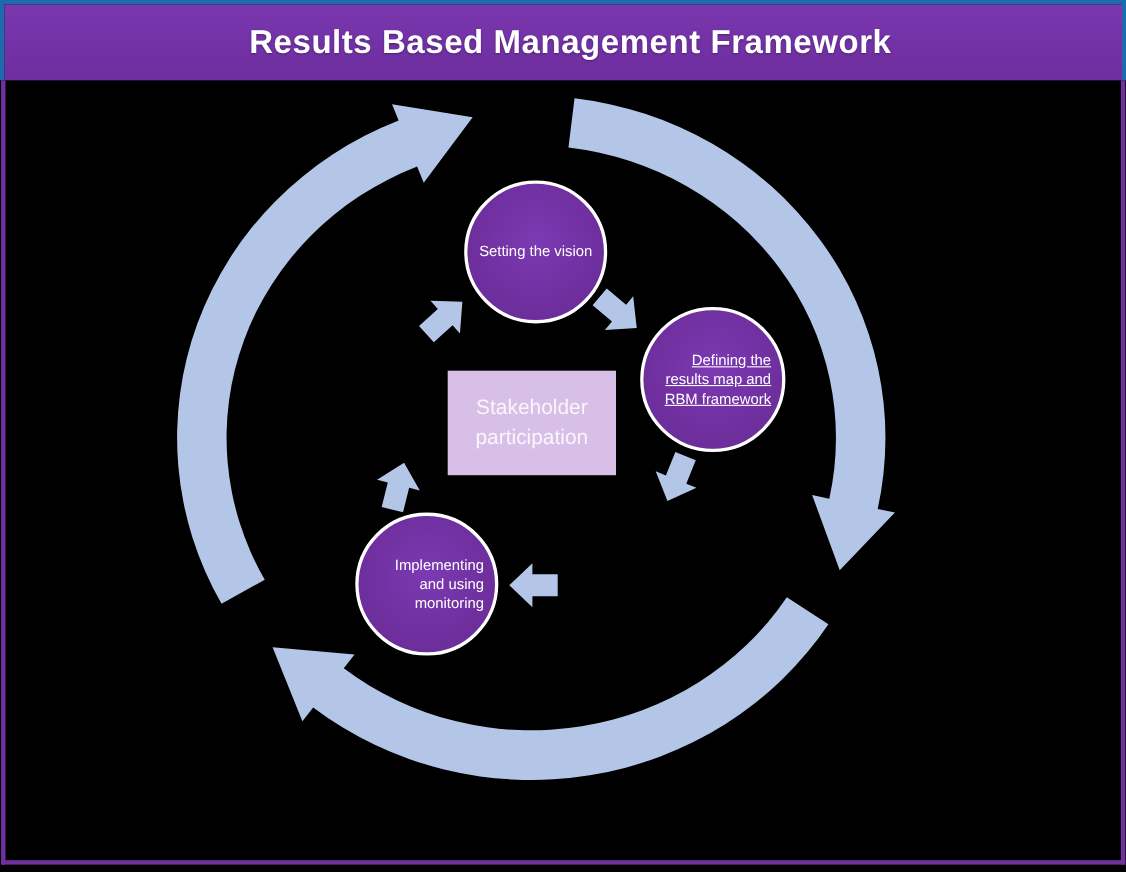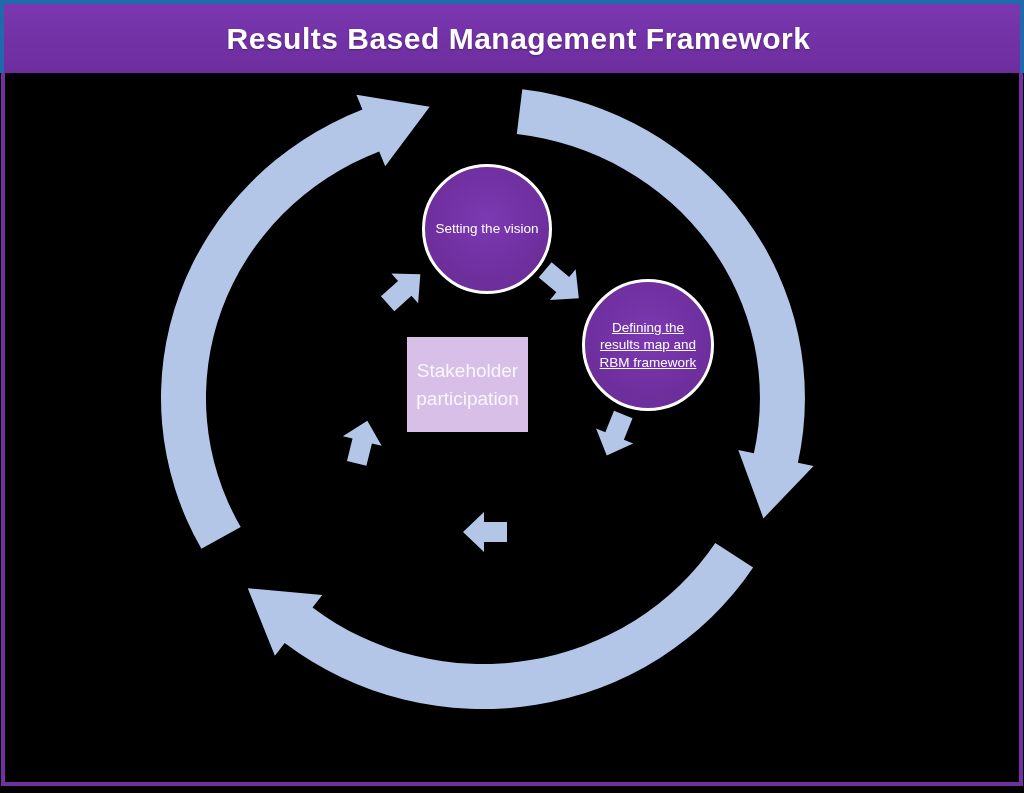--- a/index.html
+++ b/index.html
@@ -32,31 +32,31 @@
   }
   
   .svg-layer{position:absolute;left:0;top:0;width:1024px;height:793px;}
   
   .node{
     position:absolute;border-radius:50%;
     background:radial-gradient(circle at 50% 42%,#7b3ab2 0%,#7030a0 55%,#672c93 100%);
     border:3px solid #fff;
     box-sizing:border-box;
     display:flex;align-items:center;justify-content:center;
-    text-align:center;color:#fff;
+    text-align:right;color:#fff;
     font-size:13.5px;line-height:1.3;
     padding:10px;
   }
   .node-setting      {left:422px;top:164px;width:130px;height:130px;}
   .node-defining     {left:582px;top:279px;width:132px;height:132px;text-decoration:underline;}
   .node-managing     {left:263px;top:283px;width:128px;height:128px;}
   .node-implementing {left:323px;top:466px;width:130px;height:130px;}
   .node-planning     {left:520px;top:466px;width:130px;height:130px;}
   .center-box{
-    position:absolute;left:407px;top:337px;width:121px;height:95px;
+    position:absolute;left:407px;top:337px;width:153px;height:95px;
     background:#d8bfe8;
     display:flex;align-items:center;justify-content:center;
     text-align:center;color:#faf6fd;
     font-size:19px;line-height:1.45;
     box-sizing:border-box;padding:4px 14px;
   }
 </style>
 </head>
 <body>
 
@@ -91,20 +91,23 @@
       <polygon points="-22,-10 1,-10 1,-20 22,0 1,20 1,10 -22,10" transform="translate(362 442) rotate(-76)"></polygon>
     </g>
   </svg>
 
   <div class="node node-setting">
     <span>Setting the vision</span>
   </div>
   <div class="node node-defining">
     <span>Defining the results map and RBM framework</span>
   </div>
+  <div class="node node-implementing">
+    <span>Implementing and using monitoring</span>
+  </div>
 
   <div class="center-box">
     <span>Stakeholder participation</span>
   </div>
 
   <div class="body-frame"></div>
 
 </div>
 
 </body></html>

